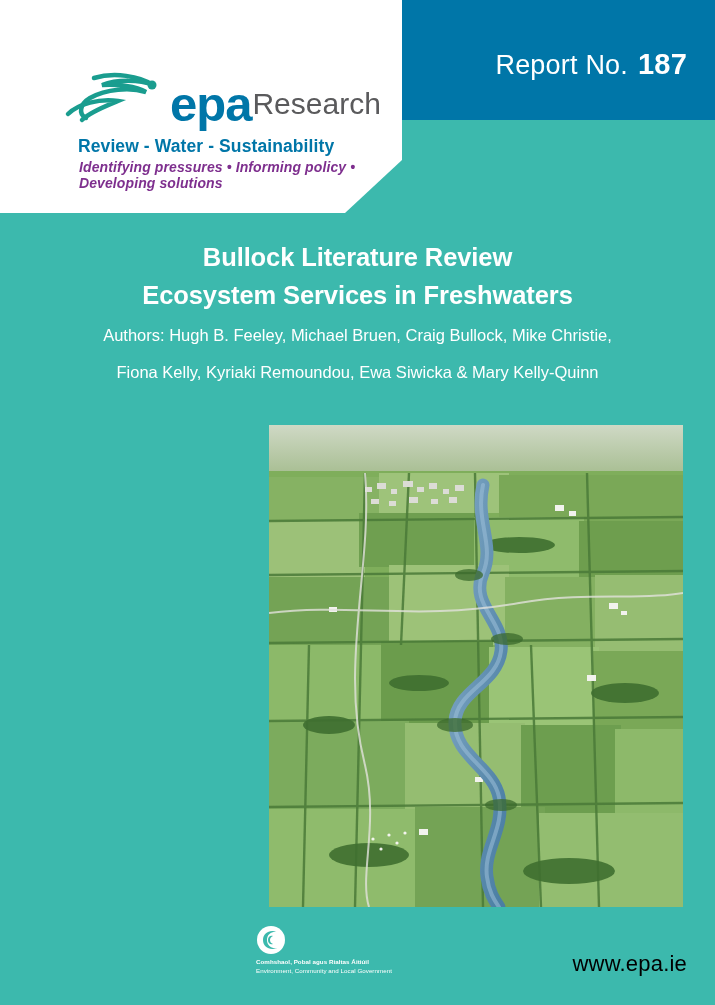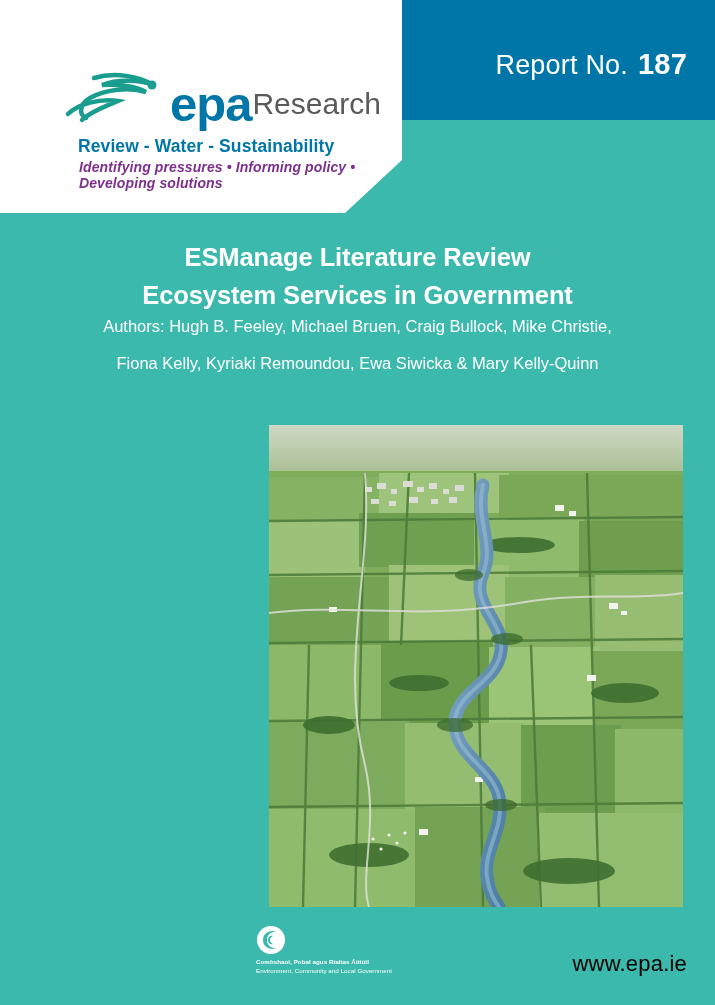--- a/index.html
+++ b/index.html
@@ -114,20 +114,21 @@
     text-align: center;
     color: #ffffff;
   }
   .title-line {
     font-size: 25.5px;
     font-weight: 700;
     line-height: 38px;
     letter-spacing: -0.1px;
   }
   .authors {
+    margin-top: 9px;
     font-size: 16.5px;
     font-weight: 400;
     line-height: 25px;
     padding: 0 20px;
   }
 
   
   .photo {
     position: absolute;
     left: 269px;
@@ -208,22 +209,22 @@
         </span>
         <span class="epa-word">epa</span>
         <span class="research-word">Research</span>
       </div>
       <div class="tagline">Review - Water - Sustainability</div>
       <div class="subtagline">Identifying pressures • Informing policy • Developing solutions</div>
     </div>
   </div>
 
   <div class="title-block">
-    <div class="title-line">ESManage Literature Review</div>
-    <div class="title-line">Ecosystem Services in Government</div>
+    <div class="title-line">Bullock Literature Review</div>
+    <div class="title-line">Ecosystem Services in Freshwaters</div>
     <div class="authors">Authors: Hugh B. Feeley, Michael Bruen, Craig Bullock, Mike Christie,</div>
     <div class="authors" style="margin-top:12px">Fiona Kelly, Kyriaki Remoundou, Ewa Siwicka &amp; Mary Kelly-Quinn</div>
   </div>
 
   <div class="photo">
     <svg width="414" height="482" viewBox="0 0 414 482" xmlns="http://www.w3.org/2000/svg" role="img">
       <defs>
         <linearGradient id="sky" x1="0" y1="0" x2="0" y2="1">
           <stop offset="0%" stop-color="#cfd9c5"></stop>
           <stop offset="100%" stop-color="#9fb887"></stop>

